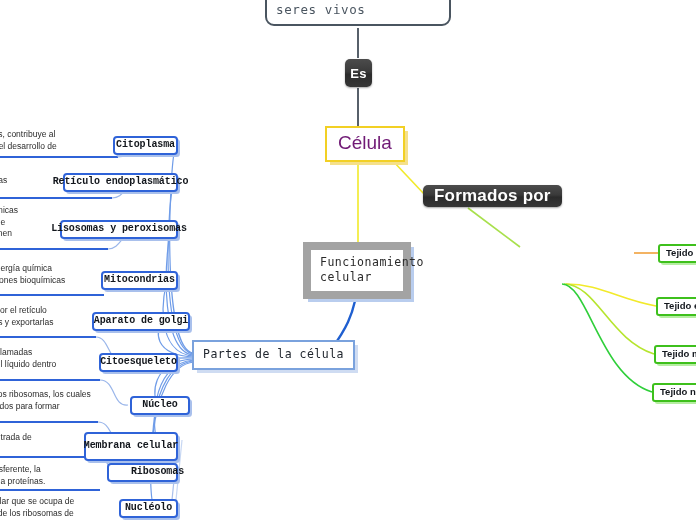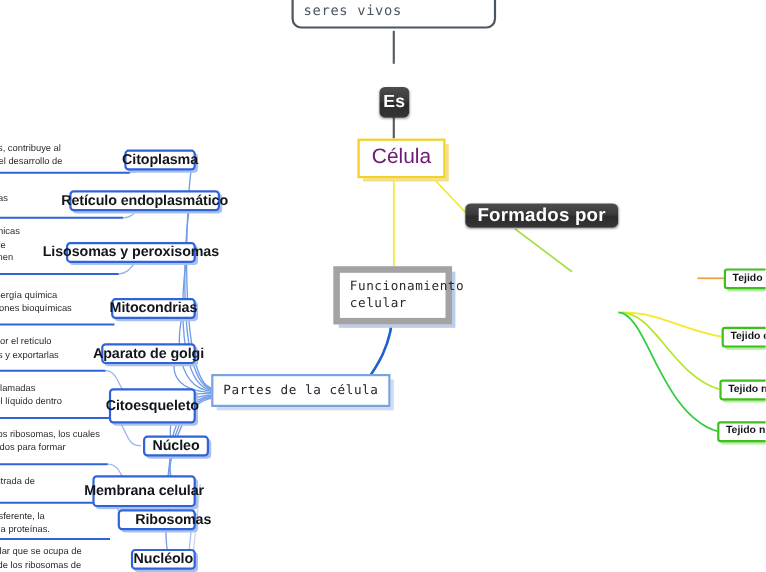--- a/index.html
+++ b/index.html
@@ -55,23 +55,22 @@
     color: #ffffff;
     font-weight: bold;
     border-radius: 5px;
     display: flex;
     align-items: center;
     justify-content: center;
     background: linear-gradient(to bottom, #4c4c4c 0%, #3a3a3a 45%, #2b2b2b 55%, #363636 100%);
     box-shadow: 0 1px 2px rgba(0,0,0,0.35);
   }
   .badge-es {
-    font-size: 16px;
+    font-size: 13px;
     letter-spacing: 0.3px;
-    margin-top: 20px;
   }
   .badge-formados {
     font-size: 17px;
     letter-spacing: 0.2px;
     padding: 0 11px;
   }
 
   
   .n-celula {
     border: 2px solid #f2d024;
@@ -85,48 +84,49 @@
   
   .n-mono {
     font-family: "DejaVu Sans Mono", monospace;
     font-size: 11.5px;
     line-height: 15px;
     letter-spacing: 0.5px;
     color: #2a2a2a;
     padding: 5px 9px 6px 9px;
   }
   .n-func {
-    border: 6px solid #a3a3a3;
+    border: 8px solid #a3a3a3;
     box-shadow: 4px 4px 0 -1px #b9cdee;
   }
   .n-tejidos {
     border: 2px solid #4fc21e;
     color: #333333;
     box-shadow: 4px 4px 0 -1px #bff0a3;
   }
   .n-partes {
     border: 2px solid #7aa2dd;
     box-shadow: 4px 4px 0 -1px #cfdcf2;
     color: #20262e;
   }
 
   
   .n-part {
     border: 2px solid #2f63d8;
     border-radius: 4px;
     color: #12161c;
-    font-size: 13px;
+    font-size: 10px;
     font-weight: bold;
     line-height: 12px;
     letter-spacing: -0.1px;
     padding: 3px 6px 4px 6px;
     box-shadow: 2.5px 2.5px 0 -0.5px #a9c0ec;
     display: flex;
     align-items: center;
     justify-content: center;
+    font-family: Liberation Mono, monospace;
   }
 
   
   .n-tej {
     border: 2px solid #3ec01c;
     border-radius: 3px;
     color: #12161c;
     font-size: 9.5px;
     font-weight: bold;
     line-height: 12px;
@@ -211,25 +211,25 @@
 
   <div class="badge badge-formados" style="left:423px; top:185px; height:22px;">Formados por</div>
 
   <div class="node n-mono n-func" style="left:303px; top:242px; width:108px;">Funcionamiento
 celular</div>
 
 
   <div class="node n-mono n-partes" style="left:192px; top:340px;">Partes de la célula</div>
 
   <div class="node n-part" style="left:113px; top:136px; width:65px; height:19px;">Citoplasma</div>
-  <div class="node n-part" style="left:63px; top:173px; width:137px; height:19px;">Retículo endoplasmático</div>
+  <div class="node n-part" style="left:63px; top:173px; width:115px; height:19px;">Retículo endoplasmático</div>
   <div class="node n-part" style="left:60px; top:220px; width:118px; height:19px;">Lisosomas y peroxisomas</div>
   <div class="node n-part" style="left:101px; top:271px; width:77px; height:19px;">Mitocondrias</div>
-  <div class="node n-part" style="left:92px; top:312px; width:86px; height:19px;">Aparato de golgi</div>
-  <div class="node n-part" style="left:99px; top:353px; width:79px; height:32px;">Citoesqueleto</div>
+  <div class="node n-part" style="left:92px; top:312px; width:98px; height:19px;">Aparato de golgi</div>
+  <div class="node n-part" style="left:99px; top:353px; width:79px; height:19px;">Citoesqueleto</div>
   <div class="node n-part" style="left:130px; top:396px; width:60px; height:19px;">Núcleo</div>
   <div class="node n-part" style="left:84px; top:432px; width:94px; height:29px;">Membrana celular</div>
   <div class="node n-part" style="left:107px; top:463px; width:71px; height:19px;padding-left:36px;">Ribosomas</div>
   <div class="node n-part" style="left:119px; top:499px; width:59px; height:19px;">Nucléolo</div>
 
   <div class="node n-tej" style="left:658px; top:244px; width:58px; height:19px;">Tejido c</div>
   <div class="node n-tej" style="left:656px; top:297px; width:58px; height:19px;">Tejido e</div>
   <div class="node n-tej" style="left:654px; top:345px; width:58px; height:19px;">Tejido m</div>
   <div class="node n-tej" style="left:652px; top:383px; width:58px; height:19px;">Tejido n</div>
 

